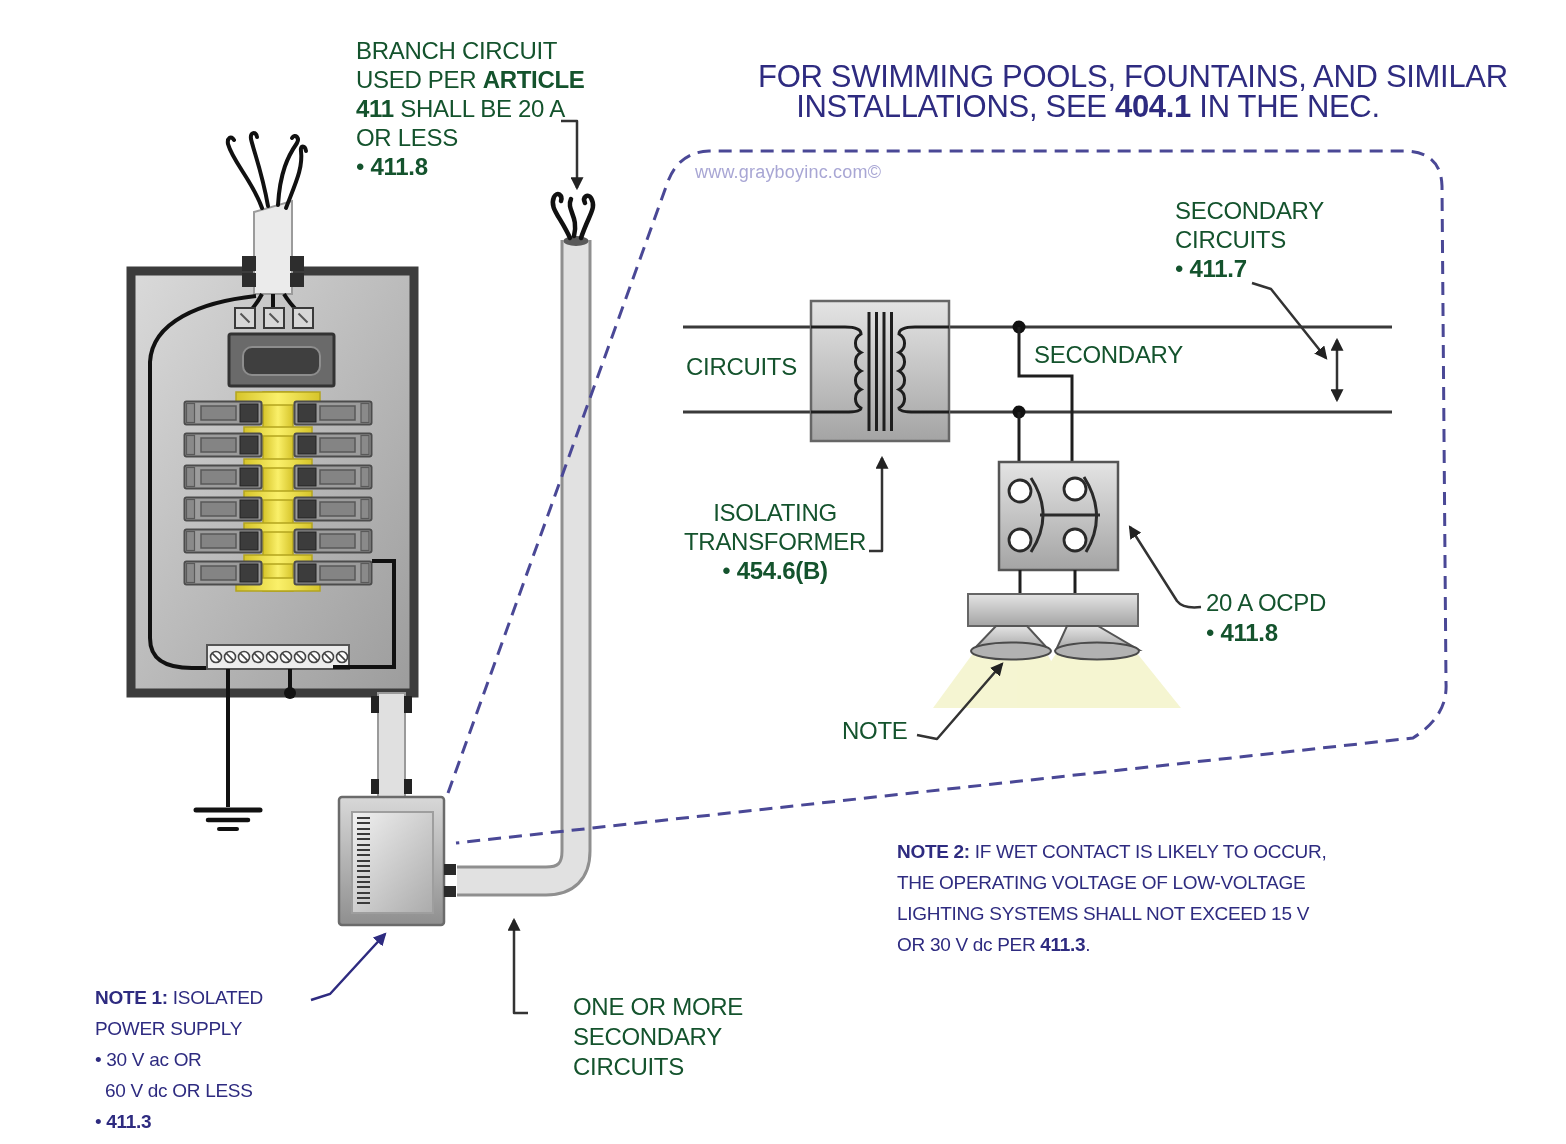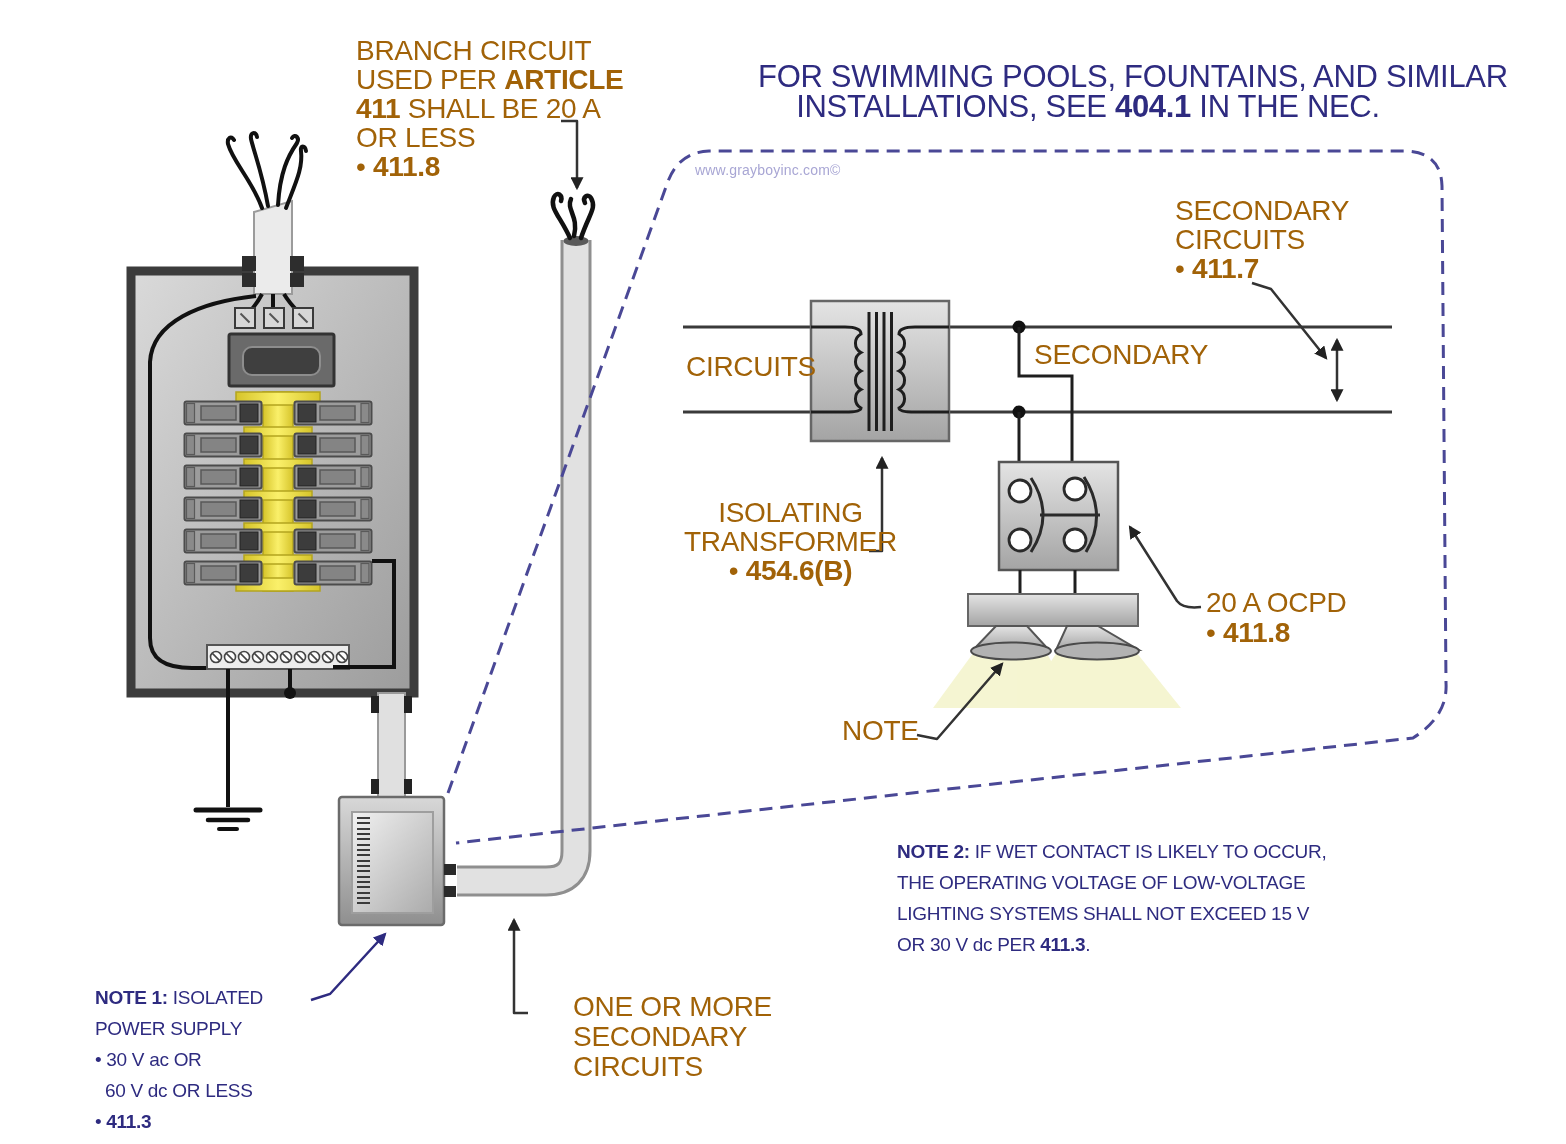--- a/index.html
+++ b/index.html
@@ -1,24 +1,24 @@
 <!DOCTYPE html>
 <html><head>
 <meta charset="utf-8">
 <style>
   html,body{margin:0;padding:0;background:#ffffff;}
   .stage{position:relative;width:1566px;height:1144px;background:#ffffff;overflow:hidden;
          font-family:"Liberation Sans", sans-serif;}
   .stage svg{position:absolute;left:0;top:0;}
-  .lbl{position:absolute;color:#a16207;font-size:28px;line-height:29px;letter-spacing:-0.3px;white-space:nowrap;}
+  .lbl{position:absolute;color:#14532d;font-size:24px;line-height:29px;letter-spacing:-0.3px;white-space:nowrap;}
   .lbl b{font-weight:700;}
   .navy{color:#2e2b80;}
   .hdr{font-size:31px;line-height:30px;text-align:center;}
   .note{font-size:19px;line-height:31px;}
-  .wm{position:absolute;color:#a8a6d4;font-size:14px;letter-spacing:0.2px;white-space:nowrap;}
+  .wm{position:absolute;color:#a8a6d4;font-size:18px;letter-spacing:0.2px;white-space:nowrap;}
 </style>
 </head>
 <body>
 
 <div class="stage">
 
 <svg width="1566" height="1144" viewBox="0 0 1566 1144">
   <defs>
     <linearGradient id="panelGrad" x1="0" y1="0" x2="1" y2="1">
       <stop offset="0" stop-color="#dadada"></stop>

